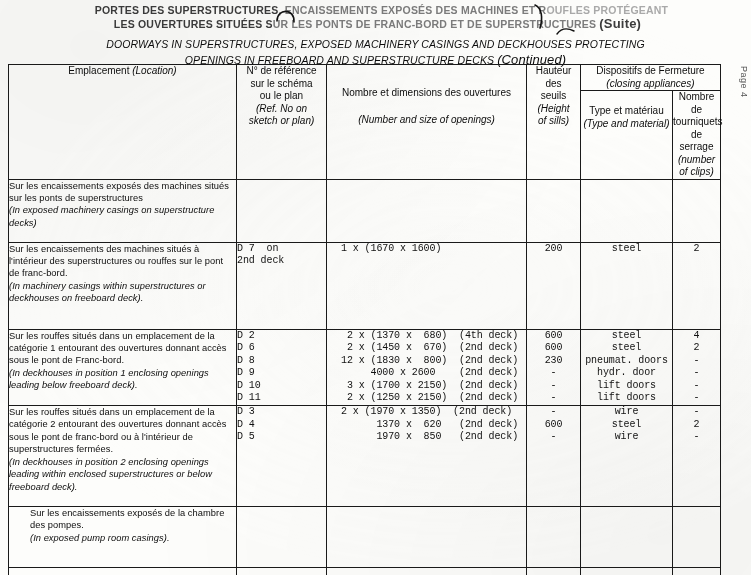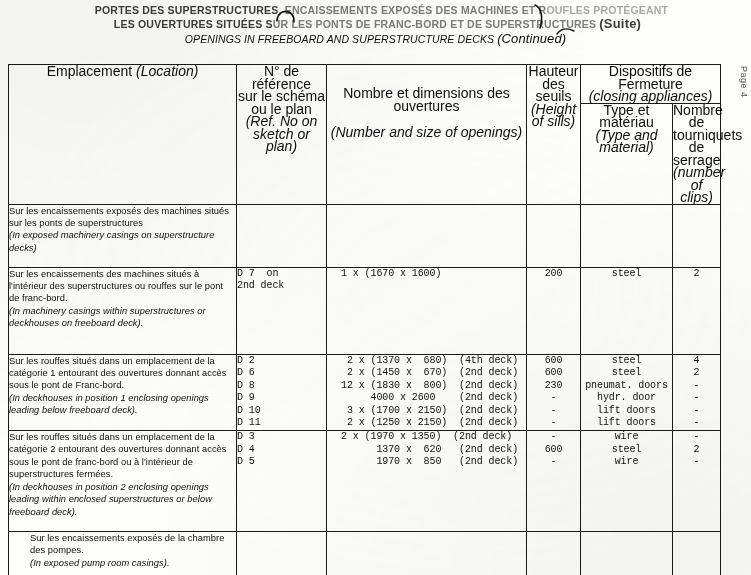--- a/index.html
+++ b/index.html
@@ -69,21 +69,21 @@
   col.c-loc{width:228px;}
   col.c-ref{width:90px;}
   col.c-dim{width:200px;}
   col.c-sill{width:54px;}
   col.c-type{width:92px;}
   col.c-clips{width:48px;}
 
   th.head{
     text-align:center;
     font-weight:normal;
-    font-size:14px;
+    font-size:10px;
     line-height:12.5px;
     padding:6px 3px;
   }
   .it{ font-style:italic; }
 
   
   .loc{
     font-size:9.3px;
     line-height:12.4px;
     padding:7px 6px 7px 7px;
@@ -111,20 +111,21 @@
 <div class="page">
 
   <div class="hdr">
     <div class="hdr-l1">
       <span class="fade-a">PORTES DES SUPERSTRUCTURES</span><span class="fade-b">, ENCAISSEMENTS EXPOSÉS DES MACHINES ET R</span><span class="fade-c">OUFLES PROTÉGEANT</span>
     </div>
     <div class="hdr-l2">
       <span class="fade-a">LES OUVERTURES SITUÉES S</span><span class="fade-b">UR LES PONTS DE FRANC-BORD ET DE SUPERST</span><span class="fade-b">RUCTURES</span>
       <span class="smallcap fade-a">(Suite)</span>
     </div>
+    <div class="hdr-l3">DOORWAYS IN SUPERSTRUCTURES, EXPOSED MACHINERY CASINGS AND DECKHOUSES PROTECTING</div>
     <div class="hdr-l4">
       <span>OPENINGS IN FREEBOARD AND SUPERSTRUCTURE DECKS</span>
       <span class="smallcap">(Continued)</span>
     </div>
   </div>
 
   <svg class="squiggle" style="left:273px;top:2px;" width="26" height="26" viewBox="0 0 26 26">
     <path d="M4 19 C4 6, 22 6, 21 20" stroke="#111" stroke-width="1.6" fill="none" stroke-linecap="round"></path>
   </svg>
   <svg class="squiggle" style="left:528px;top:2px;" width="26" height="30" viewBox="0 0 26 30">
@@ -171,21 +172,21 @@
             <div class="it">(Height</div>
             <div class="it">of sills)</div>
           </th>
           <th class="head" colspan="2">
             <div>Dispositifs de Fermeture</div>
             <div class="it">(closing appliances)</div>
           </th>
         </tr>
         <tr>
           <th class="head">
-            <div style="">Type et matériau</div>
+            <div style="margin-top:14px">Type et matériau</div>
             <div class="it">(Type and material)</div>
           </th>
           <th class="head">
             <div>Nombre de</div>
             <div>tourniquets</div>
             <div>de serrage</div>
             <div class="it">(number</div>
             <div class="it">of clips)</div>
           </th>
         </tr>

